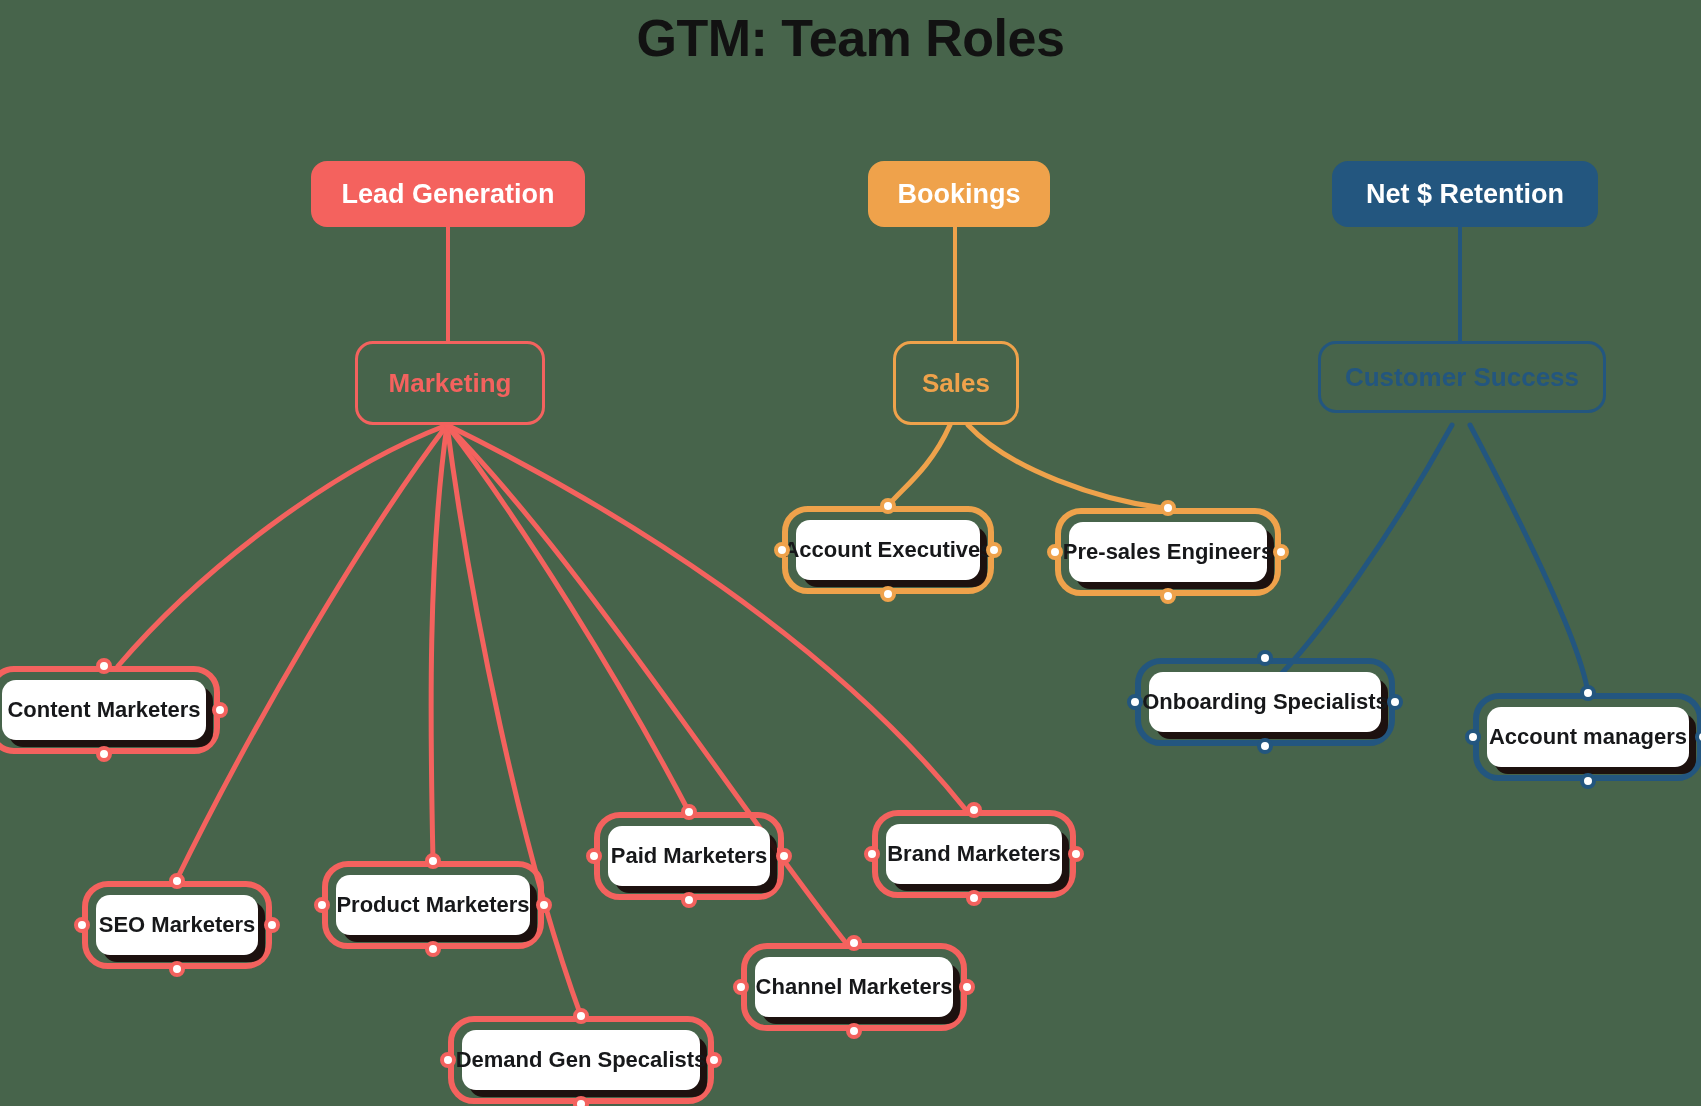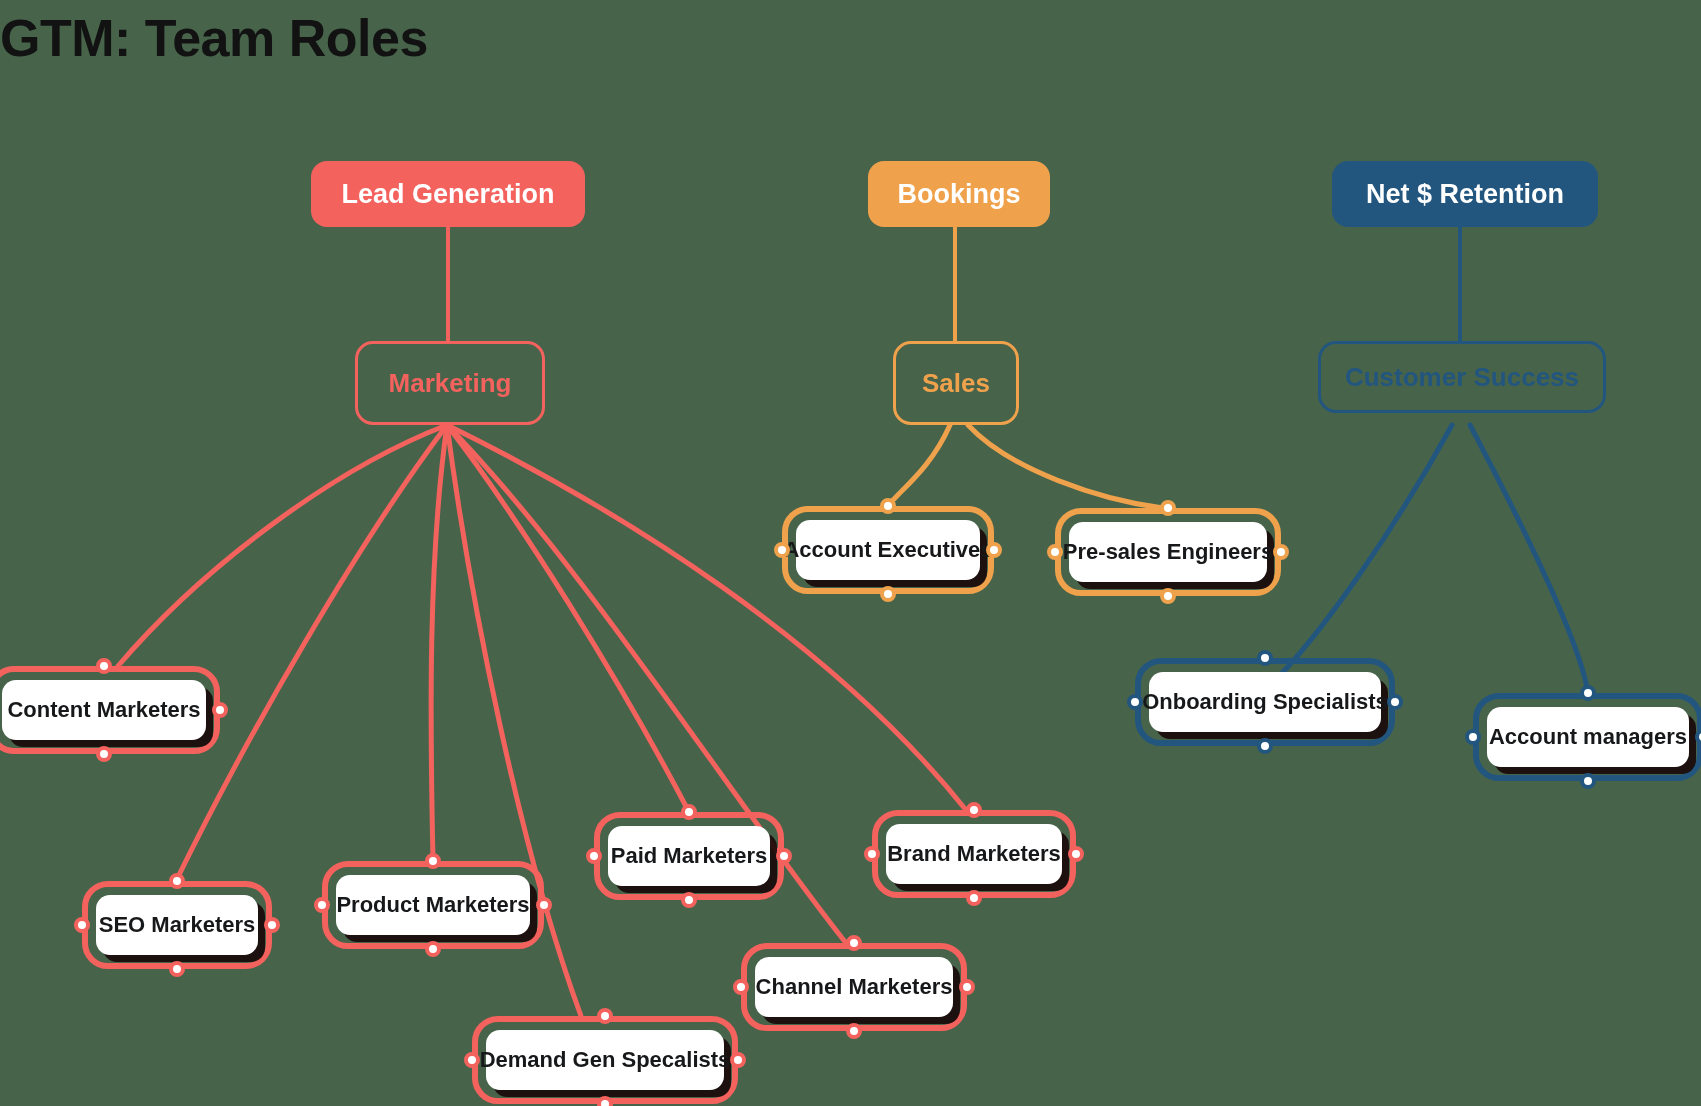--- a/index.html
+++ b/index.html
@@ -6,21 +6,21 @@
   body{
     width:1701px;height:1106px;overflow:hidden;
     background:#47644B;
     font-family:"Liberation Sans", sans-serif;
     position:relative;
   }
   #canvas{position:absolute;inset:0;width:1701px;height:1106px;}
   #edges{position:absolute;left:0;top:0;width:1701px;height:1106px;pointer-events:none;}
 
   .title{
-    position:absolute;left:0;top:8px;width:1701px;
+    position:absolute;left:0;top:8px;width:1701px;text-align:center;
     font-size:52px;font-weight:bold;color:#121212;letter-spacing:-0.5px;
     font-family:"Liberation Sans", sans-serif;
   }
 
   
   .root{
     position:absolute;display:flex;align-items:center;justify-content:center;
     border-radius:16px;color:#ffffff;font-size:27px;font-weight:bold;
     box-sizing:border-box;padding:0 22px;white-space:nowrap;
   }
@@ -140,21 +140,21 @@
     <div class="ring" style="border-color:#F4625E;"></div>
     <div class="card">
       <span>Product Marketers</span>
     </div>
     <div class="h t" style="border-color:#F4625E;"></div>
     <div class="h b" style="border-color:#F4625E;"></div>
     <div class="h l" style="border-color:#F4625E;"></div>
     <div class="h r" style="border-color:#F4625E;"></div>
   </div>
 
-  <div class="leaf" style="left:448px;top:1016px;width:266px;height:88px;margin-left:24px;">
+  <div class="leaf" style="left:448px;top:1016px;width:266px;height:88px;">
     <div class="ring" style="border-color:#F4625E;"></div>
     <div class="card">
       <span>Demand Gen Specalists</span>
     </div>
     <div class="h t" style="border-color:#F4625E;"></div>
     <div class="h b" style="border-color:#F4625E;"></div>
     <div class="h l" style="border-color:#F4625E;"></div>
     <div class="h r" style="border-color:#F4625E;"></div>
   </div>
 

